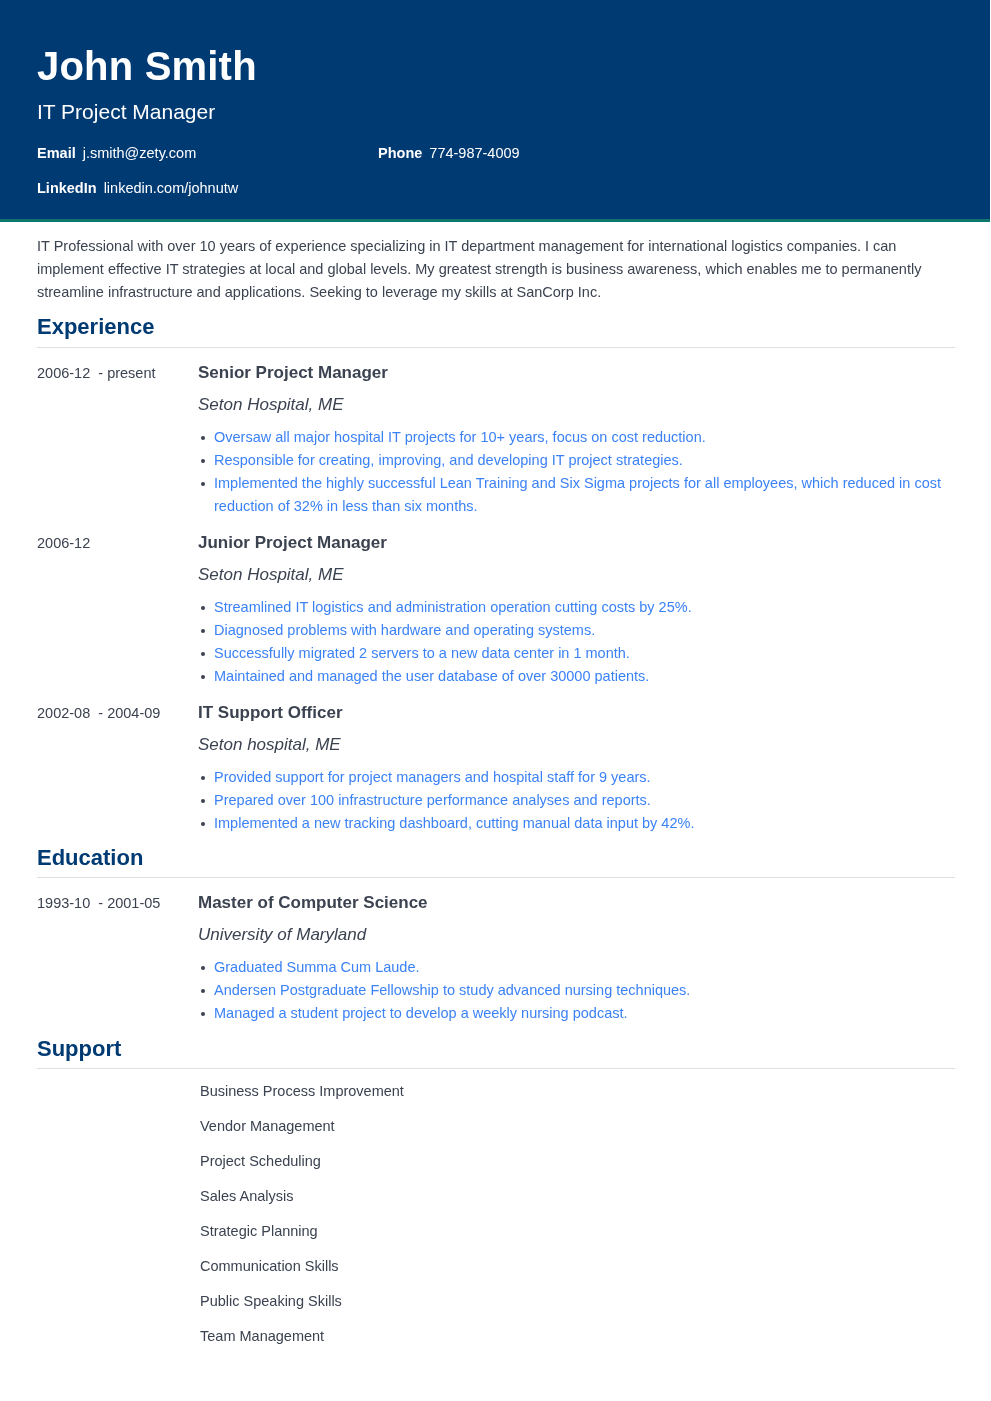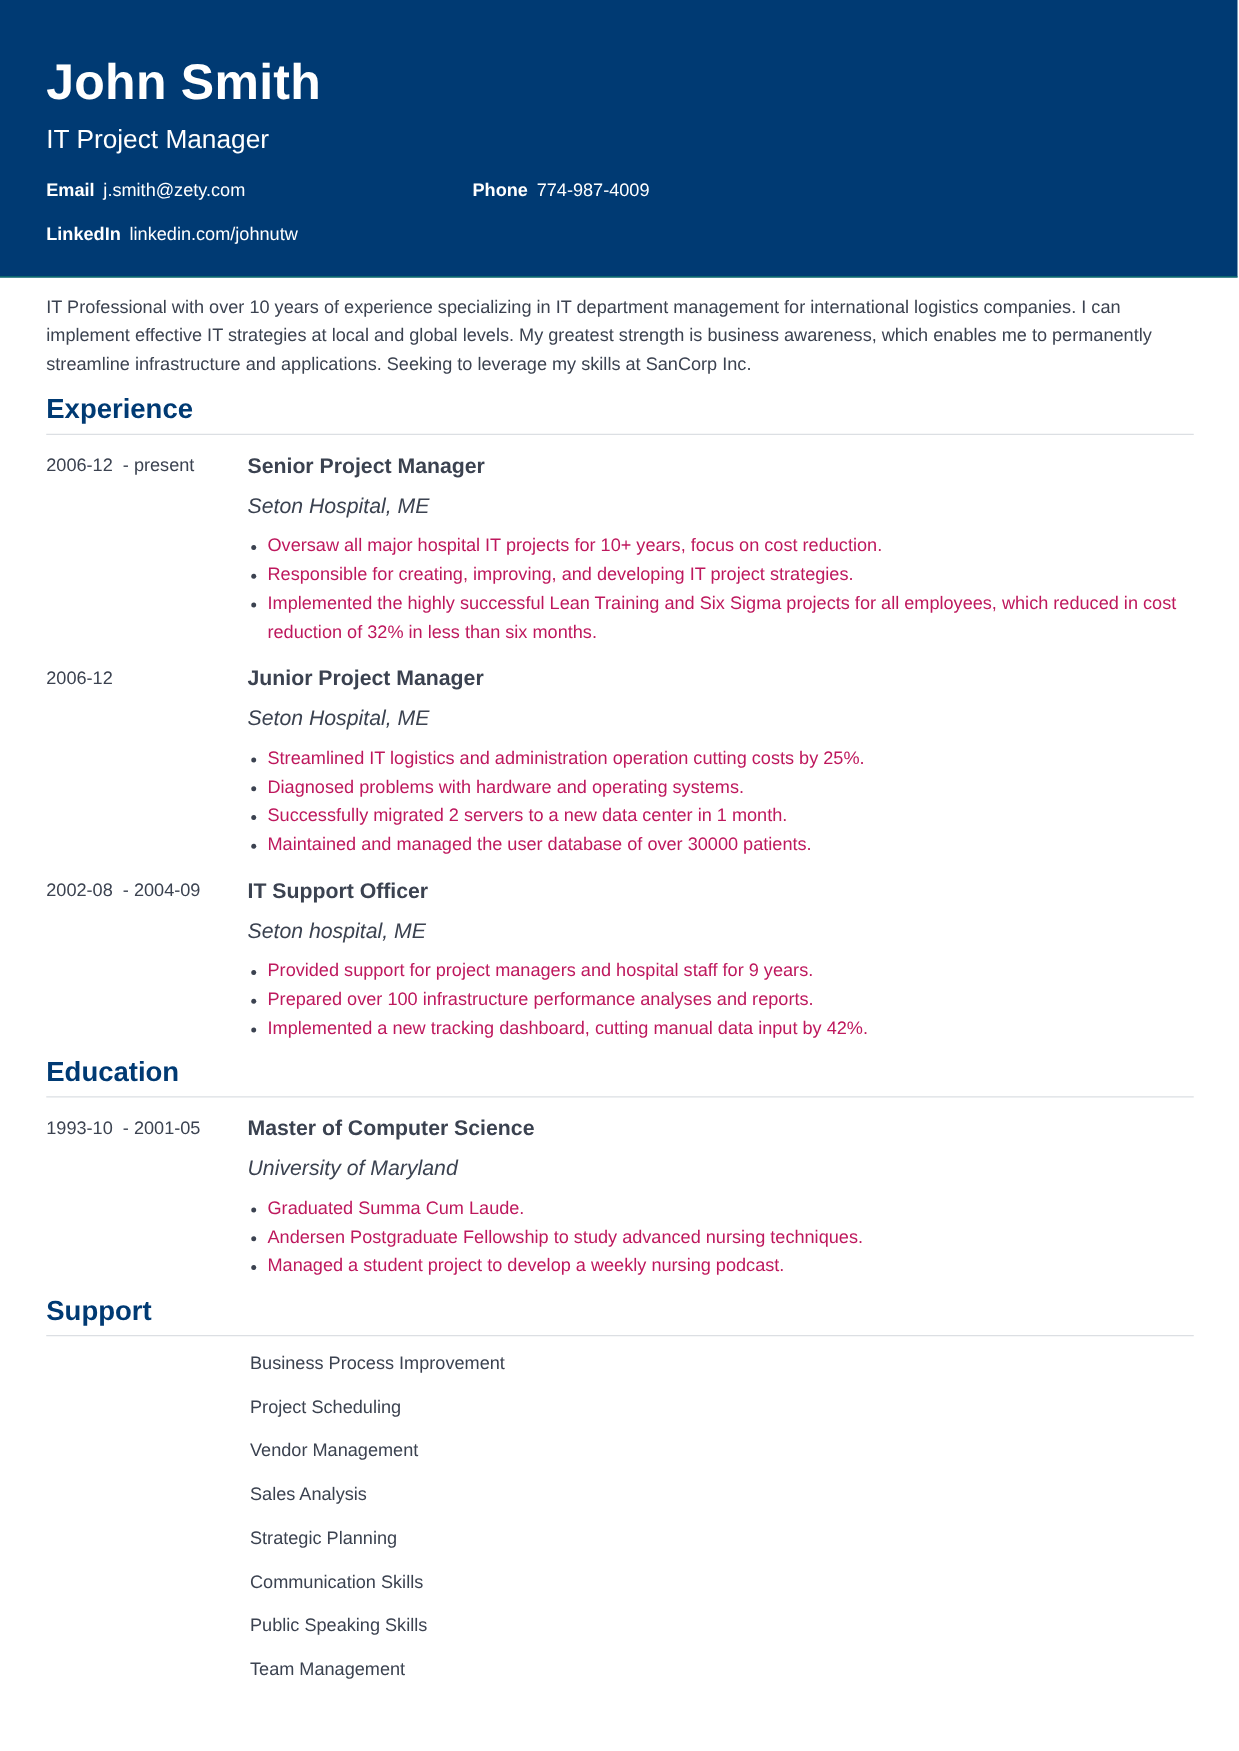--- a/index.html
+++ b/index.html
@@ -8,21 +8,21 @@
       font-family: "Liberation Sans", sans-serif;
       color: #3b4250;
       position: relative;
       overflow: hidden;
     }
     .header {
       position: absolute; left: 0; top: 0;
       width: 990px; height: 222px;
       background: #003a73;
       color: #ffffff;
-      border-bottom: 1px solid #0f766e;
+      border-bottom: 3px solid #0f766e;
     }
     .name {
       position: absolute; left: 37px; top: 42px;
       font-size: 40px; font-weight: bold; letter-spacing: 0.2px;
       line-height: 48px;
     }
     .role {
       position: absolute; left: 37px; top: 99px;
       font-size: 21px; line-height: 26px;
     }
@@ -57,21 +57,21 @@
     .entry .title {
       font-size: 17px; font-weight: bold; color: #3b4250; line-height: 22px;
     }
     .entry .org {
       font-size: 17px; font-style: italic; color: #3b4250; line-height: 22px;
       margin-top: 10px;
     }
     .entry ul { list-style: none; margin-top: 10px; }
     .entry li {
       position: relative; padding-left: 16px;
-      font-size: 14.5px; line-height: 23px; color: #be185d;
+      font-size: 14.5px; line-height: 23px; color: #3b82f6;
     }
     .entry li::before {
       content: ""; position: absolute; left: 3px; top: 10px;
       width: 4px; height: 4px; border-radius: 50%; background: #3b4250;
     }
     .skills { position: absolute; left: 200px; top: 1082px; }
     .skill {
       font-size: 14.5px; line-height: 18px; color: #3b4250;
       height: 35px;
     }
@@ -152,20 +152,20 @@
       <li>Managed a student project to develop a weekly nursing podcast.</li>
     </ul>
   </div>
 </div>
 
 <div class="section-title" style="top:1036px;">Support</div>
 <div class="divider" style="top:1068px;"></div>
 
 <div class="skills">
   <div class="skill">Business Process Improvement</div>
+  <div class="skill">Vendor Management</div>
   <div class="skill">Project Scheduling</div>
-  <div class="skill">Vendor Management</div>
   <div class="skill">Sales Analysis</div>
   <div class="skill">Strategic Planning</div>
   <div class="skill">Communication Skills</div>
   <div class="skill">Public Speaking Skills</div>
   <div class="skill">Team Management</div>
 </div>
 
 </body></html>

